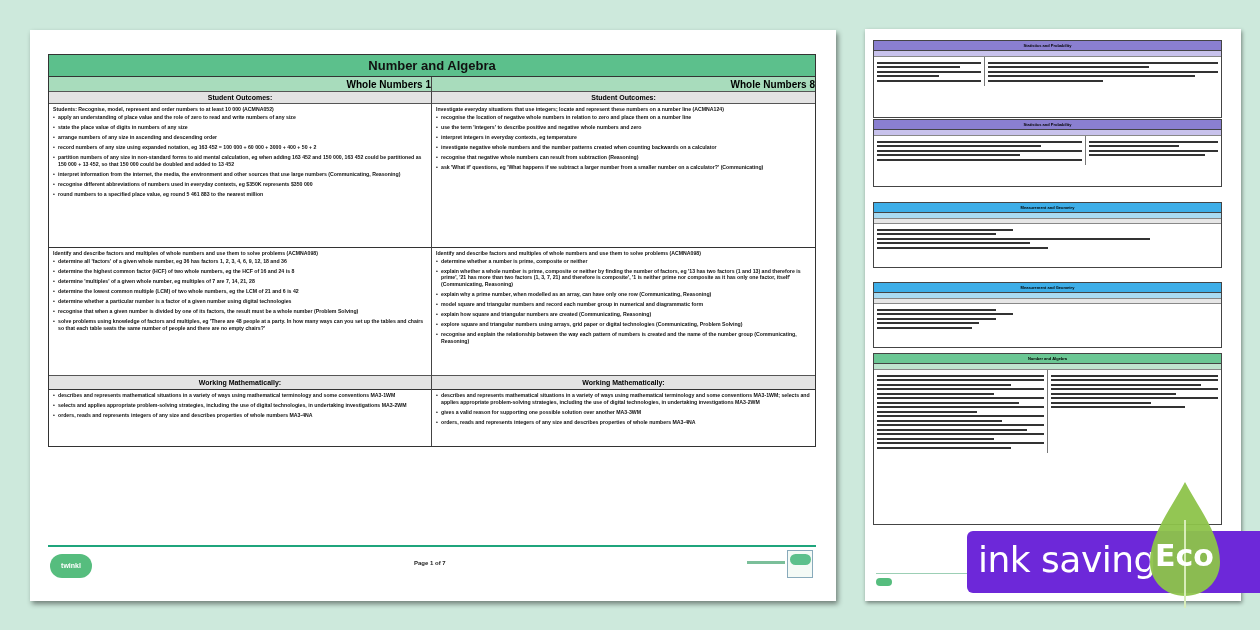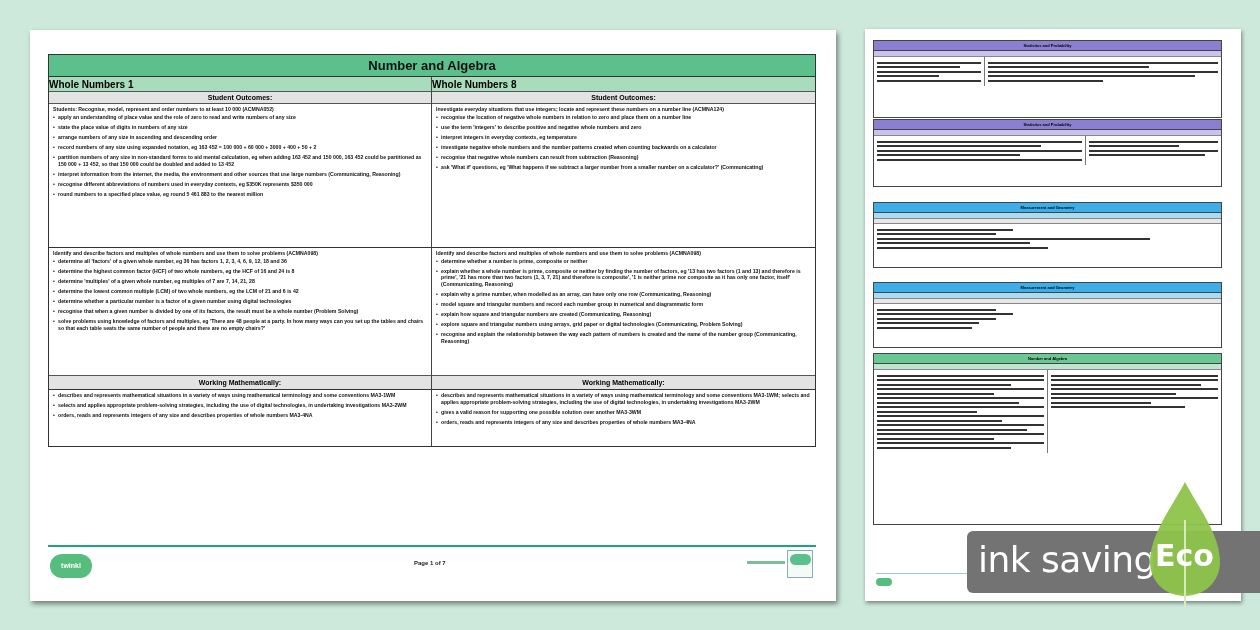--- a/index.html
+++ b/index.html
@@ -12,21 +12,21 @@
     background: #fff; box-shadow: 2px 3px 5px rgba(0,0,0,0.45);
   }
   .doc-table { position: absolute; left: 18px; top: 24px; width: 768px; border: 1.5px solid #333; }
   .doc-title {
     background: #5cc08c; text-align: center; font-size: 13px; font-weight: bold; color: #111;
     height: 22px; line-height: 22px; border-bottom: 1px solid #333;
   }
   .row2 { display: flex; }
   .col { width: 50%; border-right: 1px solid #444; }
   .col:last-child { border-right: none; }
-  .colhead { background: #a8dcbc; text-align: left; font-size: 10px; font-weight: bold; height: 15px; line-height: 15px; border-bottom: 1px solid #555; }
+  .colhead { background: #a8dcbc; text-align: right; font-size: 10px; font-weight: bold; height: 15px; line-height: 15px; border-bottom: 1px solid #555; }
   .subhead { background: #e3e3e3; text-align: center; font-size: 7px; font-weight: bold; height: 12px; line-height: 12px; border-bottom: 1px solid #555; }
   .cell { padding: 2px 4px; font-size: 5.2px; line-height: 6.6px; color: #111; }
   .cell .lead { font-weight: bold; margin-bottom: 1px; }
   .cell ul { list-style: none; }
   .cell li { position: relative; padding-left: 5px; margin-bottom: 3.5px; font-weight: bold; }
   .cell li::before { content: "•"; position: absolute; left: 0; }
   .sec-a { height: 144px; border-bottom: 1.5px solid #333; }
   .sec-b { height: 128px; border-bottom: 1px solid #555; }
   .wm-head { background: #e3e3e3; text-align: center; font-size: 7px; font-weight: bold; height: 14px; line-height: 14px; border-bottom: 1.5px solid #333; }
   .sec-c { height: 56px; }
@@ -59,21 +59,21 @@
   .blue .thd { background: #3daee8; }
   .blue .tsub { background: #a9dbf3; }
   .green .thd { background: #6bc794; }
   .green .tsub { background: #bfe5cf; }
 
   .thumb-logo { position: absolute; left: 876px; top: 578px; width: 16px; height: 8px; background: #56bd7e; border-radius: 4px; }
   .thumb-line { position: absolute; left: 876px; top: 573px; width: 100px; height: 1px; background: #9ccfb5; }
 
   
   .eco-banner {
-    position: absolute; left: 967px; top: 531px; width: 293px; height: 62px; background: #737373;
+    position: absolute; left: 967px; top: 531px; width: 293px; height: 62px; background: #6d28d9;
     border-radius: 6px 0 0 6px;
   }
   .eco-text { position: absolute; left: 11px; top: 8px; font-size: 36px; color: #fff; font-family: "DejaVu Sans", sans-serif; letter-spacing: -0.5px; }
   .leaf {
     position: absolute; left: 1148px; top: 480px; width: 74px; height: 130px;
   }
   .eco-label { position: absolute; left: 1155px; top: 538px; font-size: 30px; font-weight: bold; color: #fff; font-family: "DejaVu Sans", sans-serif; }
 </style>
 </head>
 <body>

